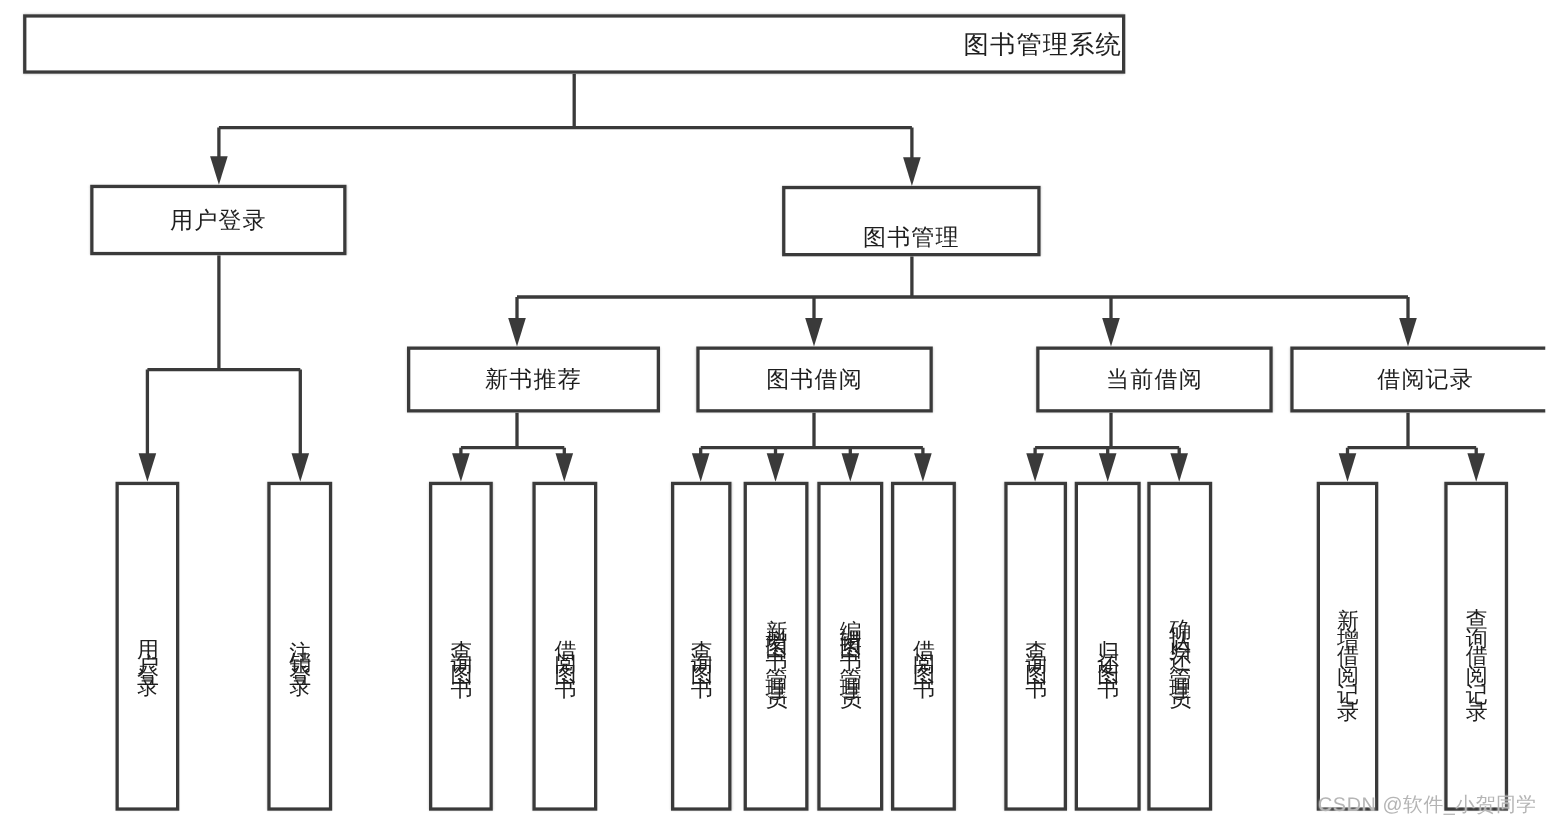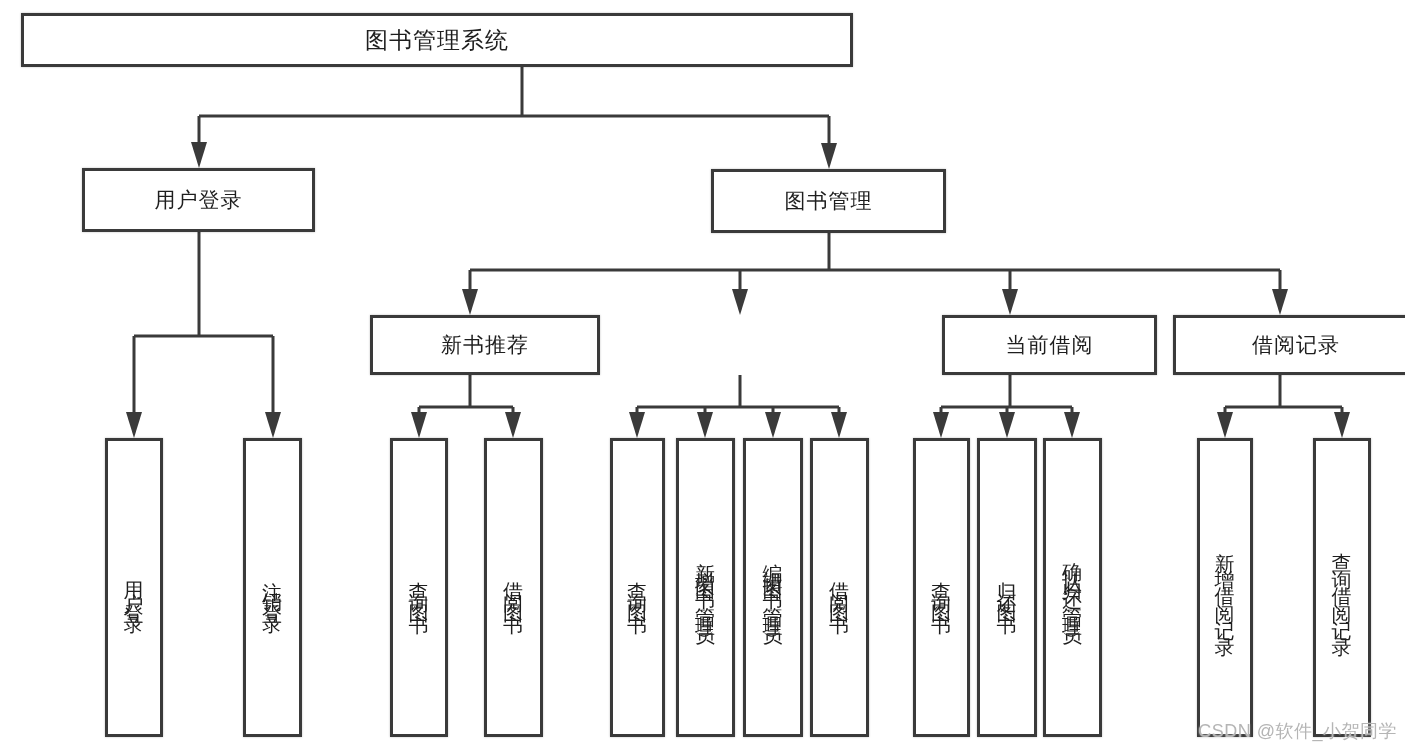--- a/index.html
+++ b/index.html
@@ -81,33 +81,36 @@
       <polygon points="765,412 781,412 773,438"></polygon>
       <polygon points="831,412 847,412 839,438"></polygon>
       <polygon points="933,412 949,412 941,438"></polygon>
       <polygon points="999,412 1015,412 1007,438"></polygon>
       <polygon points="1064,412 1080,412 1072,438"></polygon>
       <polygon points="1217,412 1233,412 1225,438"></polygon>
       <polygon points="1334,412 1350,412 1342,438"></polygon>
     </g>
   </svg>
 
-  <div class="node root" style="left:21px; top:13px; width:832px; height:54px;">
+  <div class="node root" style="left:21px; top:13px; width:1002px; height:54px;justify-content:flex-end;">
     <span>图书管理系统</span>
   </div>
 
   <div class="node hnode" style="left:82px; top:168px; width:233px; height:64px;">
     <span>用户登录</span>
   </div>
-  <div class="node hnode" style="left:711px; top:169px; width:235px; height:64px;">
+  <div class="node hnode" style="left:711px; top:169px; width:235px; height:64px;align-items:flex-end;">
     <span>图书管理</span>
   </div>
 
   <div class="node hnode" style="left:370px; top:315px; width:230px; height:60px;">
     <span>新书推荐</span>
+  </div>
+  <div class="node hnode" style="left:633px; top:315px; width:215px; height:60px;">
+    <span>图书借阅</span>
   </div>
   <div class="node hnode" style="left:942px; top:315px; width:215px; height:60px;font-family:Liberation Mono, monospace;">
     <span>当前借阅</span>
   </div>
   <div class="node hnode" style="left:1173px; top:315px; width:246px; height:60px;">
     <span>借阅记录</span>
   </div>
 
   <div class="node vnode" style="left:105px; top:438px; width:58px; height:299px;">
     <span>用户登录</span>

